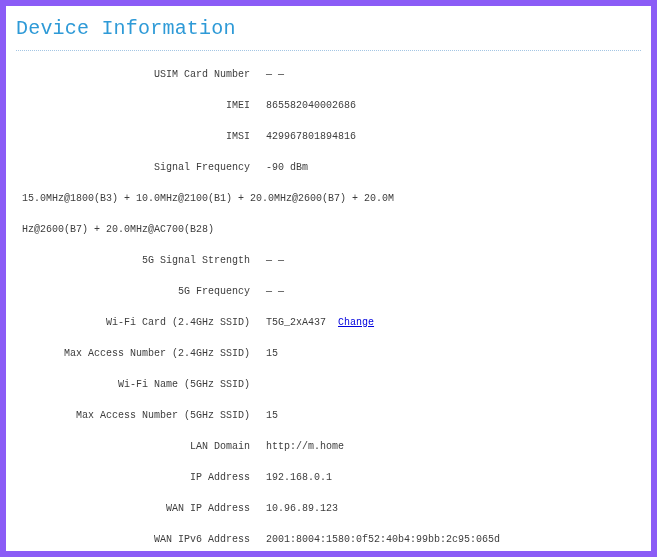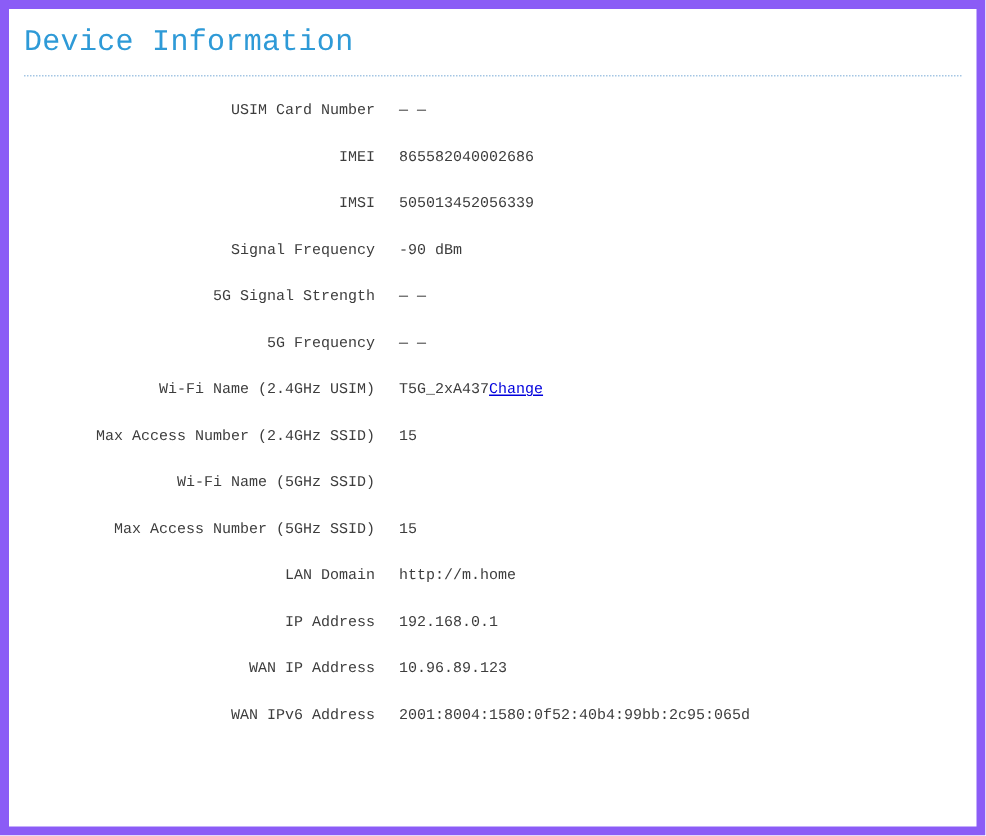--- a/index.html
+++ b/index.html
@@ -40,20 +40,21 @@
   }
   .row .value {
     margin-left: 16px;
     width: 378px;
   }
   .row .value .v { }
   .row .value.wrap { word-break: break-all; }
   a.change-link {
     color: #0000dd;
     text-decoration: underline;
+    margin-left: 12px;
     white-space: nowrap;
   }
 </style>
 </head>
 <body>
 
 <div class="page">
   <div class="header">
     <div class="page-title">Device Information</div>
     <div class="divider"></div>
@@ -62,38 +63,39 @@
       <div class="row">
         <div class="label">USIM Card Number</div>
         <div class="value"><span class="v">— —</span></div>
       </div>
       <div class="row">
         <div class="label">IMEI</div>
         <div class="value"><span class="v">865582040002686</span></div>
       </div>
       <div class="row">
         <div class="label">IMSI</div>
-        <div class="value"><span class="v">505013452056339</span></div>
+        <div class="value"><span class="v">429967801894816</span></div>
       </div>
       <div class="row">
         <div class="label">Signal Frequency</div>
         <div class="value"><span class="v">-90 dBm</span></div>
       </div>
       <div class="row">
+        <div class="value wrap"><span class="v">15.0MHz@1800(B3) + 10.0MHz@2100(B1) + 20.0MHz@2600(B7) + 20.0MHz@2600(B7) + 20.0MHz@AC700(B28)</span></div>
       </div>
       <div class="row">
         <div class="label">5G Signal Strength</div>
         <div class="value"><span class="v">— —</span></div>
       </div>
       <div class="row">
         <div class="label">5G Frequency</div>
         <div class="value"><span class="v">— —</span></div>
       </div>
       <div class="row">
-        <div class="label">Wi-Fi Name (2.4GHz USIM)</div>
+        <div class="label">Wi-Fi Card (2.4GHz SSID)</div>
         <div class="value"><span class="v">T5G_2xA437</span><a href="#" class="change-link">Change</a></div>
       </div>
       <div class="row">
         <div class="label">Max Access Number (2.4GHz SSID)</div>
         <div class="value"><span class="v">15</span></div>
       </div>
       <div class="row">
         <div class="label">Wi-Fi Name (5GHz SSID)</div>
       </div>
       <div class="row">

